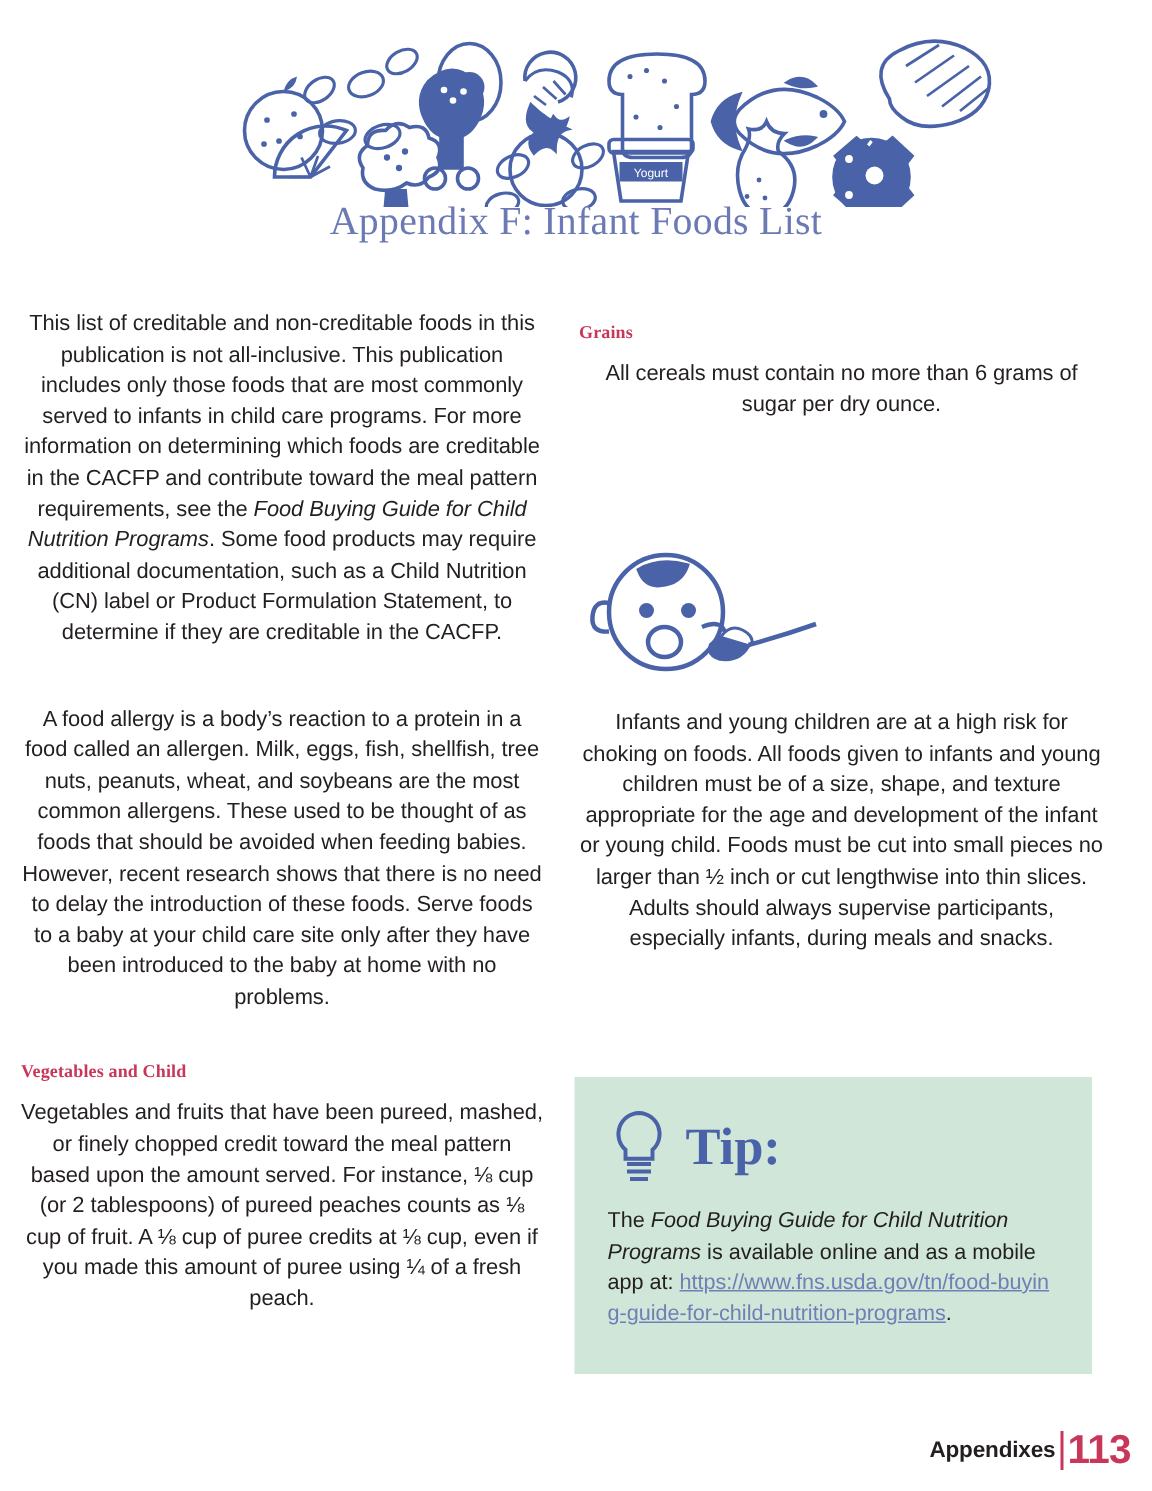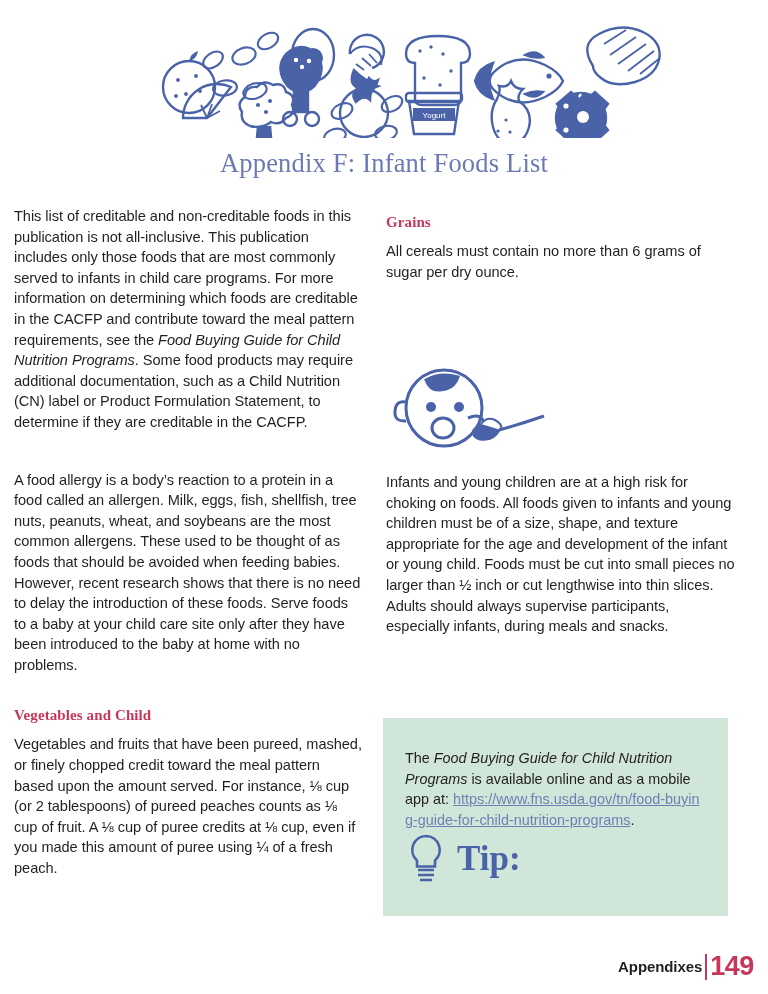--- a/index.html
+++ b/index.html
@@ -22,21 +22,21 @@
     left: 0;
     top: 8px;
     width: 616px;
     height: 130px;
   }
 
   
   #page-title {
     position: absolute;
     left: 0;
-    top: 148px;
+    top: 132px;
     width: 768px;
     text-align: center;
     font-family: "Liberation Serif", serif;
     font-size: 26.5px;
     letter-spacing: 0.2px;
     color: #6b7ab4;
     font-weight: 400;
   }
 
   
@@ -51,32 +51,33 @@
     left: 386px;
     top: 214px;
     width: 350px;
   }
 
   .section { margin: 0 0 6px 0; }
 
   h2.section-heading {
     font-family: "Liberation Serif", serif;
     font-weight: bold;
-    font-size: 15px;
+    font-size: 12px;
     color: #c8375a;
     margin: 0 0 10px 0;
     letter-spacing: 0.1px;
   }
 
   p.body-text {
     margin: 0;
     font-size: 14.6px;
     line-height: 20.6px;
     color: #231f20;
     letter-spacing: -0.05px;
+    text-align: center;
   }
   p.body-text + p.body-text { margin-top: 16px; }
 
   .ital { font-style: italic; }
 
   
   #baby-illustration {
     position: absolute;
     left: 386px;
     top: 360px;
@@ -314,31 +315,31 @@
       <path d="M113 70 q22 -6 45 -14" stroke-width="3"></path>
     </g>
   </svg>
 </div>
 
 <div style="position:absolute; left:386px; top:472px; width:350px;">
   <p class="body-text">Infants and young children are at a high risk for choking on foods. All foods given to infants and young children must be of a size, shape, and texture appropriate for the age and development of the infant or young child. Foods must be cut into small pieces no larger than ½ inch or cut lengthwise into thin slices. Adults should always supervise participants, especially infants, during meals and snacks.</p>
 </div>
 
 <div id="tip-box">
-  <div id="tip-body">
-    <span>The </span><span class="ital">Food Buying Guide for Child Nutrition Programs</span><span> is available online and as a mobile app at: </span><a id="tip-link" href="#">https://www.fns.usda.gov/tn/food-buying-guide-for-child-nutrition-programs</a><span>.</span>
-  </div>
   <div id="tip-head">
     <svg width="42" height="52" viewBox="0 0 42 52">
       <g fill="none" stroke="#4a63a8" stroke-width="2.6">
         <path d="M21 4 a14 14 0 0 1 9 24.5 v6 h-18 v-6 a14 14 0 0 1 9 -24.5 z"></path>
         <path d="M13 38 h16 M13 43 h16 M15 48 h12"></path>
       </g>
     </svg>
     <div id="tip-label">Tip:</div>
   </div>
+  <div id="tip-body">
+    <span>The </span><span class="ital">Food Buying Guide for Child Nutrition Programs</span><span> is available online and as a mobile app at: </span><a id="tip-link" href="#">https://www.fns.usda.gov/tn/food-buying-guide-for-child-nutrition-programs</a><span>.</span>
+  </div>
 </div>
 
 <div id="footer">
   <span id="footer-label">Appendixes</span>
   <span id="footer-rule"></span>
-  <span id="footer-page">149</span>
+  <span id="footer-page">113</span>
 </div>
 
 </body></html>

